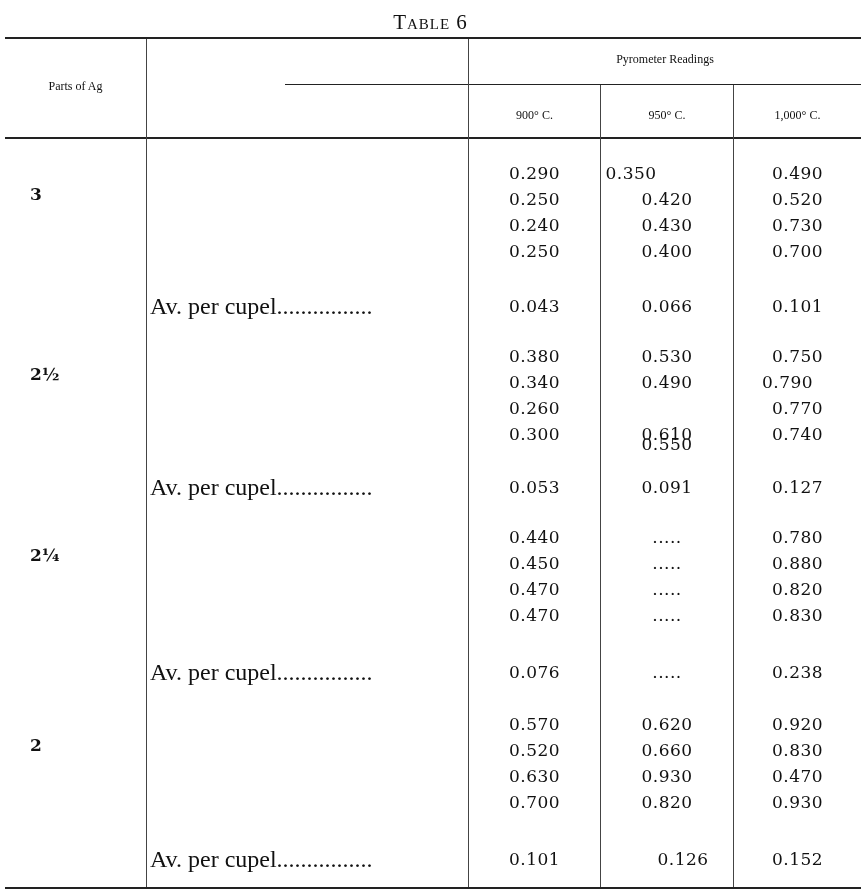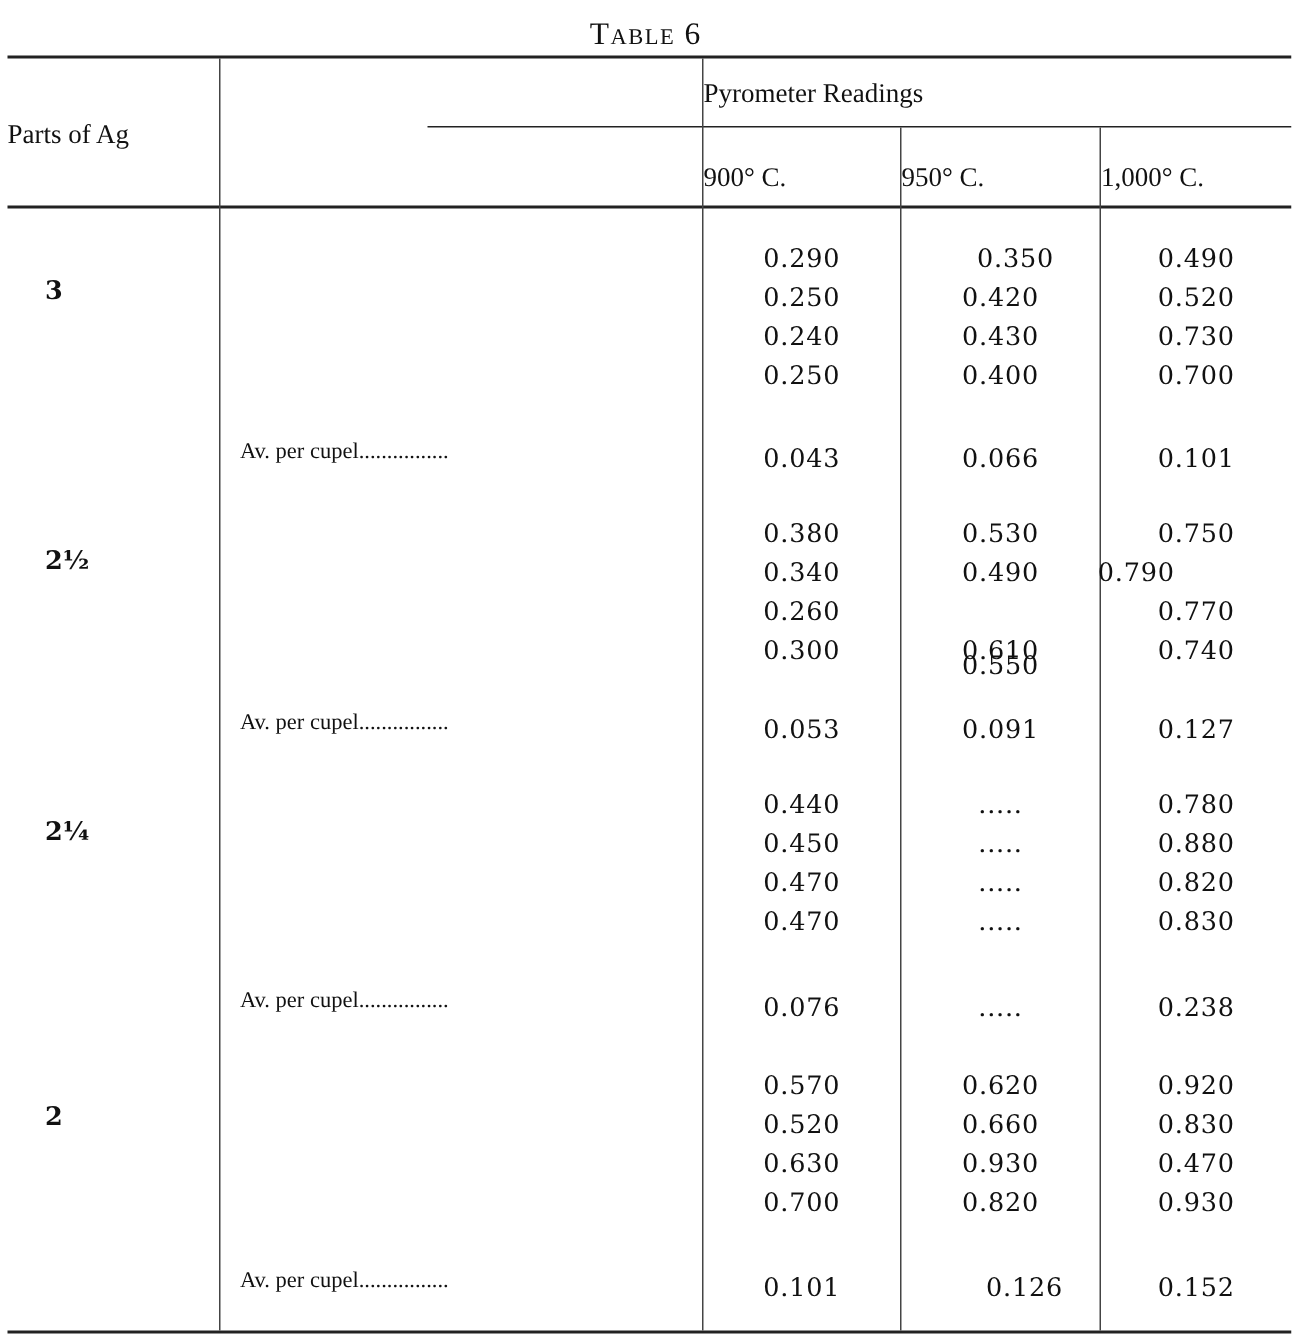--- a/index.html
+++ b/index.html
@@ -8,31 +8,32 @@
       font-family: "DejaVu Serif", "Liberation Serif", serif;
       color: #111;
     }
     .title {
       position: absolute; top: 10px; left: 0; width: 861px; text-align: center;
       font-family: "Liberation Serif", serif; font-size: 21px; letter-spacing: 1px;
     }
     .hline { position: absolute; left: 5px; width: 856px; background: #222; }
     .vline { position: absolute; width: 1px; background: #444; }
     .hdr {
-      position: absolute; font-family: "Liberation Serif", serif; font-size: 18px;
+      position: absolute; font-family: "Liberation Serif", serif; font-size: 12px;
+      text-align: center;
     }
     .cell {
       position: absolute; font-family: "DejaVu Serif", serif; font-size: 17px;
       text-align: center; line-height: 26px; letter-spacing: 0.5px;
     }
     .part {
       position: absolute; left: 30px; font-family: "DejaVu Serif", serif; font-size: 17px; font-weight: bold;
     }
     .avlabel {
-      position: absolute; left: 160px; width: 305px; font-family: "Liberation Serif", serif; font-size: 15px;
+      position: absolute; left: 150px; width: 305px; font-family: "Liberation Serif", serif; font-size: 24px;
       white-space: nowrap; overflow: hidden;
     }
   </style>
 </head>
 <body>
 
 <div class="title" style="font-variant: small-caps;">Table 6</div>
 
 <div class="hline" style="top:37px;height:2px;"></div>
 <div class="hline" style="top:84px;left:285px;width:576px;height:1px;"></div>
@@ -46,21 +47,21 @@
 
 <div class="hdr" style="left:5px;width:141px;top:79px;">Parts of Ag</div>
 <div class="hdr" style="left:469px;width:392px;top:52px;">Pyrometer Readings</div>
 <div class="hdr" style="left:469px;width:131px;top:108px;">900° C.</div>
 <div class="hdr" style="left:601px;width:132px;top:108px;">950° C.</div>
 <div class="hdr" style="left:734px;width:127px;top:108px;">1,000° C.</div>
 
 <div class="part" style="top:184px;">3</div>
 <div>
   <div class="cell" style="left:469px;width:131px;top:160px;">0.290</div>
-  <div class="cell" style="left:611px;width:132px;top:160px;">0.350</div>
+  <div class="cell" style="left:565px;width:132px;top:160px;">0.350</div>
   <div class="cell" style="left:734px;width:127px;top:160px;">0.490</div>
   <div class="cell" style="left:469px;width:131px;top:186px;">0.250</div>
   <div class="cell" style="left:601px;width:132px;top:186px;">0.420</div>
   <div class="cell" style="left:734px;width:127px;top:186px;">0.520</div>
   <div class="cell" style="left:469px;width:131px;top:212px;">0.240</div>
   <div class="cell" style="left:601px;width:132px;top:212px;">0.430</div>
   <div class="cell" style="left:734px;width:127px;top:212px;">0.730</div>
   <div class="cell" style="left:469px;width:131px;top:238px;">0.250</div>
   <div class="cell" style="left:601px;width:132px;top:238px;">0.400</div>
   <div class="cell" style="left:734px;width:127px;top:238px;">0.700</div>
@@ -69,21 +70,21 @@
 <div class="cell" style="left:469px;width:131px;top:293px;">0.043</div>
 <div class="cell" style="left:601px;width:132px;top:293px;">0.066</div>
 <div class="cell" style="left:734px;width:127px;top:293px;">0.101</div>
 
 <div class="part" style="top:364px;">2½</div>
 <div class="cell" style="left:469px;width:131px;top:343px;">0.380</div>
 <div class="cell" style="left:601px;width:132px;top:343px;">0.530</div>
 <div class="cell" style="left:734px;width:127px;top:343px;">0.750</div>
 <div class="cell" style="left:469px;width:131px;top:369px;">0.340</div>
 <div class="cell" style="left:601px;width:132px;top:369px;">0.490</div>
-<div class="cell" style="left:694px;width:127px;top:369px;text-align:center;">0.790</div>
+<div class="cell" style="left:724px;width:127px;top:369px;text-align:center;">0.790</div>
 <div class="cell" style="left:469px;width:131px;top:395px;">0.260</div>
 <div class="cell" style="left:601px;width:132px;top:395px;margin-top:36px;">0.550</div>
 <div class="cell" style="left:734px;width:127px;top:395px;">0.770</div>
 <div class="cell" style="left:469px;width:131px;top:421px;">0.300</div>
 <div class="cell" style="left:601px;width:132px;top:421px;">0.610</div>
 <div class="cell" style="left:734px;width:127px;top:421px;">0.740</div>
 <div class="avlabel" style="top:474px;">Av. per cupel................</div>
 <div class="cell" style="left:469px;width:131px;top:474px;">0.053</div>
 <div class="cell" style="left:601px;width:132px;top:474px;">0.091</div>
 <div class="cell" style="left:734px;width:127px;top:474px;">0.127</div>

